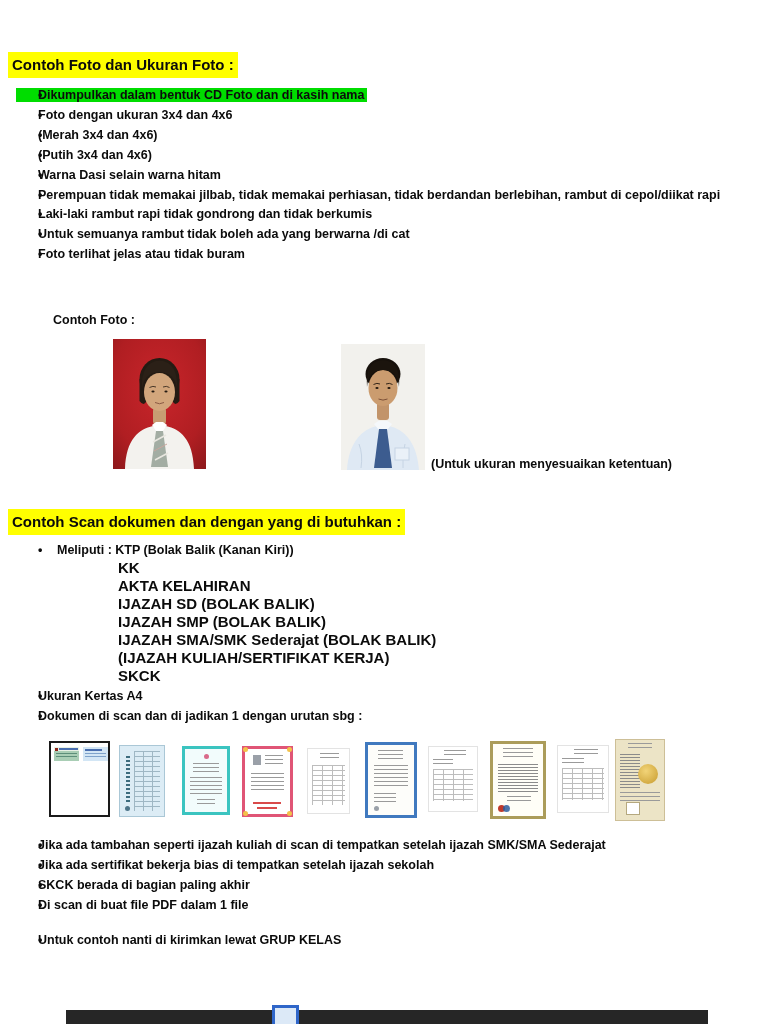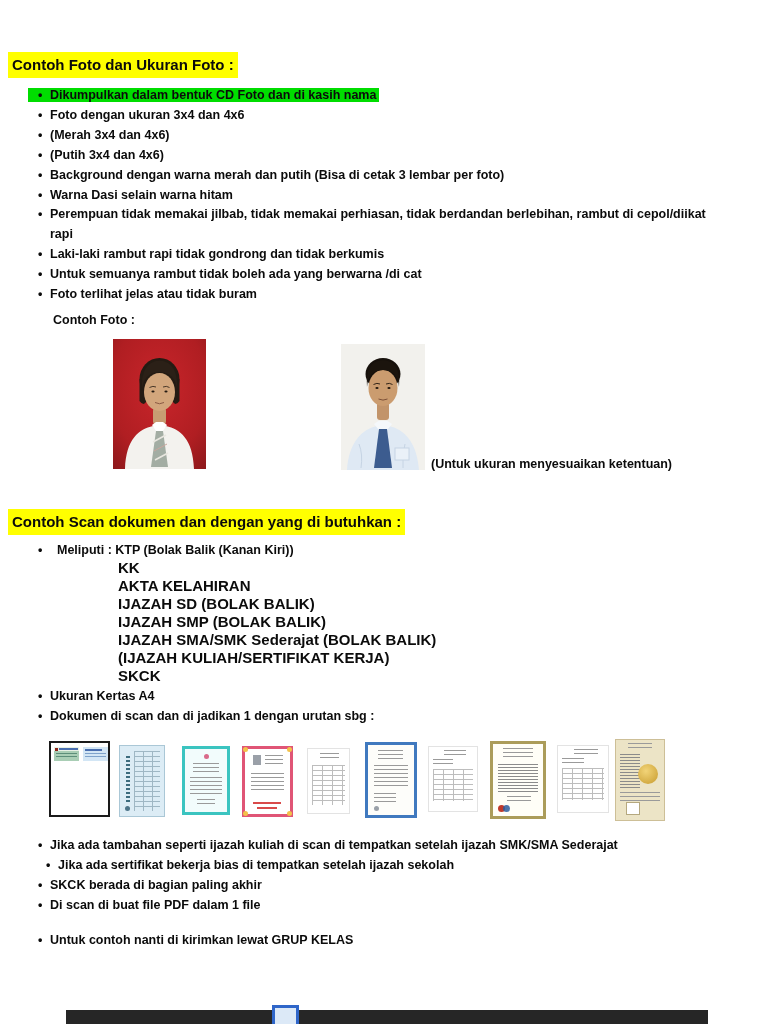--- a/index.html
+++ b/index.html
@@ -1,21 +1,21 @@
 <!DOCTYPE html>
 <html><head>
 <meta charset="utf-8">
 <style>
   html,body{margin:0;padding:0;background:#ffffff;}
   .page{position:relative;width:768px;height:1024px;background:#ffffff;overflow:hidden;
         font-family:"Liberation Sans",sans-serif;font-weight:bold;color:#0b0b0b;}
   .hl-title{position:absolute;left:8px;display:inline-block;background:#ffff00;
             font-size:15px;line-height:26px;padding:0 4px;white-space:nowrap;}
   .blist{position:absolute;left:0;width:726px;}
-  .bitem{position:relative;padding-left:50px;font-size:12.5px;line-height:19.9px;}
+  .bitem{position:relative;padding-left:38px;font-size:12.5px;line-height:19.9px;}
   .bitem::before{content:"\2022";position:absolute;left:38px;top:0;}
   .bitem .hl-g{background:#00dd00;box-shadow:-22px 0 0 0 #00dd00;padding-right:3px;}
   .sublist{position:absolute;left:118px;font-size:15px;line-height:18px;}
   .m-first{position:relative;padding-left:57px;font-size:12.5px;line-height:18px;}
   .m-first::before{content:"\2022";position:absolute;left:38px;top:0;}
   .plain-label{position:absolute;font-size:12.5px;line-height:16px;white-space:nowrap;}
   .photo{position:absolute;}
   .photo svg{display:block;}
   .thumb{position:absolute;background:#ffffff;box-sizing:border-box;}
   .tl{position:absolute;background:repeating-linear-gradient(to bottom,#9a9a9a 0 1px,transparent 1px 4px);}
@@ -36,21 +36,20 @@
 
 <div class="page">
 
   <div class="hl-title" style="top:52px;">Contoh Foto dan Ukuran Foto :</div>
 
   <div class="blist" style="top:86px;">
     <div class="bitem"><span class="hl-g">Dikumpulkan dalam bentuk CD Foto dan di kasih nama</span></div>
     <div class="bitem">Foto dengan ukuran 3x4 dan 4x6</div>
     <div class="bitem">(Merah 3x4 dan 4x6)</div>
     <div class="bitem">(Putih 3x4 dan 4x6)</div>
-    <div class="bitem">Background dengan warna merah dan putih (Bisa di cetak 3 lembar per foto)</div>
     <div class="bitem">Warna Dasi selain warna hitam</div>
     <div class="bitem">Perempuan tidak memakai jilbab, tidak memakai perhiasan, tidak berdandan berlebihan, rambut di cepol/diikat rapi</div>
     <div class="bitem">Laki-laki rambut rapi tidak gondrong dan tidak berkumis</div>
     <div class="bitem">Untuk semuanya rambut tidak boleh ada yang berwarna /di cat</div>
     <div class="bitem">Foto terlihat jelas atau tidak buram</div>
   </div>
 
   <div class="plain-label" style="left:8px;top:312px;margin-left:45px;">Contoh Foto :</div>
 
   <div class="photo" style="left:113px;top:339px;width:93px;height:130px;">
@@ -196,21 +195,21 @@
   <div class="thumb" style="left:615px;top:739px;width:50px;height:82px;background:#ece4c6;border:1px solid #cdbf97;">
     <div class="tl" style="left:12px;top:3px;width:24px;height:7px;"></div>
     <div class="tl-dense" style="left:4px;top:14px;width:20px;height:34px;"></div>
     <div class="dot" style="right:6px;top:24px;width:20px;height:20px;background:radial-gradient(circle at 40% 35%,#f2d478,#c79b2e);"></div>
     <div class="tl" style="left:4px;top:52px;width:40px;height:10px;"></div>
     <div style="position:absolute;left:10px;bottom:5px;width:12px;height:11px;background:#ffffff;border:1px solid #b5a87f;"></div>
   </div>
 
   <div class="blist" style="top:835px;">
     <div class="bitem" style="line-height:20px;">Jika ada tambahan seperti ijazah kuliah di scan di tempatkan setelah ijazah SMK/SMA Sederajat</div>
-    <div class="bitem" style="line-height:20px;margin-left:8px;">Jika ada sertifikat bekerja bias di tempatkan setelah ijazah sekolah</div>
+    <div class="bitem" style="line-height:20px;">Jika ada sertifikat bekerja bias di tempatkan setelah ijazah sekolah</div>
     <div class="bitem" style="line-height:20px;">SKCK berada di bagian paling akhir</div>
     <div class="bitem" style="line-height:20px;">Di scan di buat file PDF dalam 1 file</div>
     <div class="bitem" style="line-height:20px;margin-top:15px;">Untuk contoh nanti di kirimkan lewat GRUP KELAS</div>
   </div>
 
   <div class="bar-bottom"></div>
   <div class="next-thumb">
     <div class="next-thumb-inner"></div>
   </div>
 

